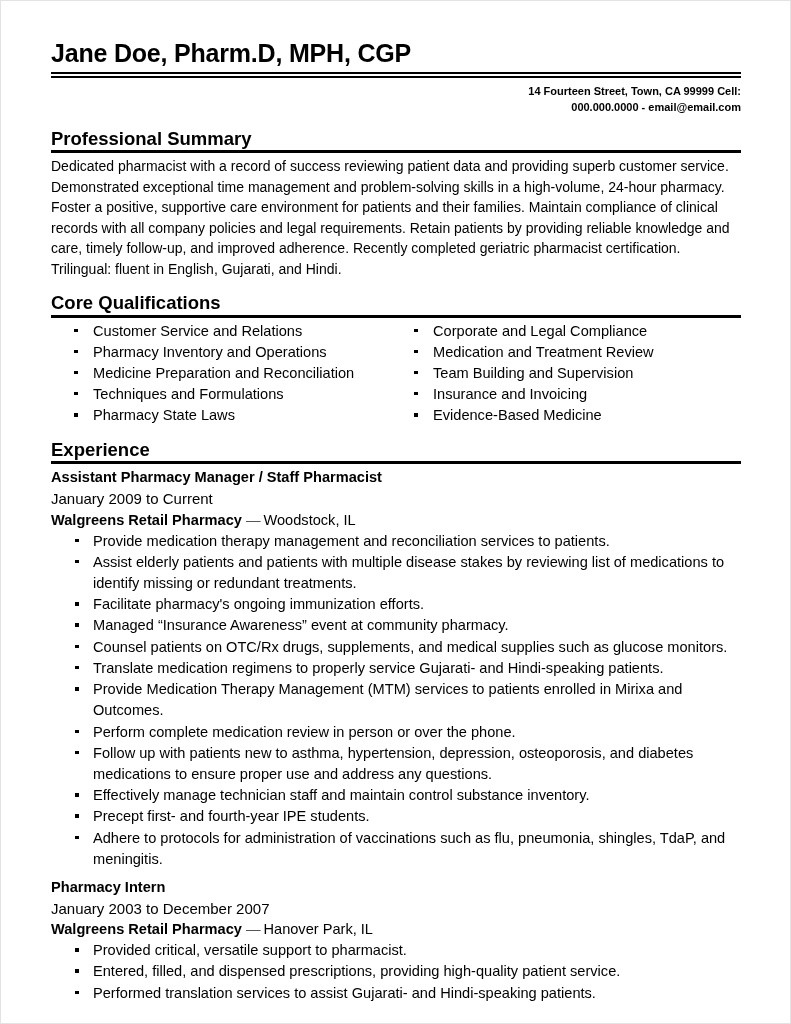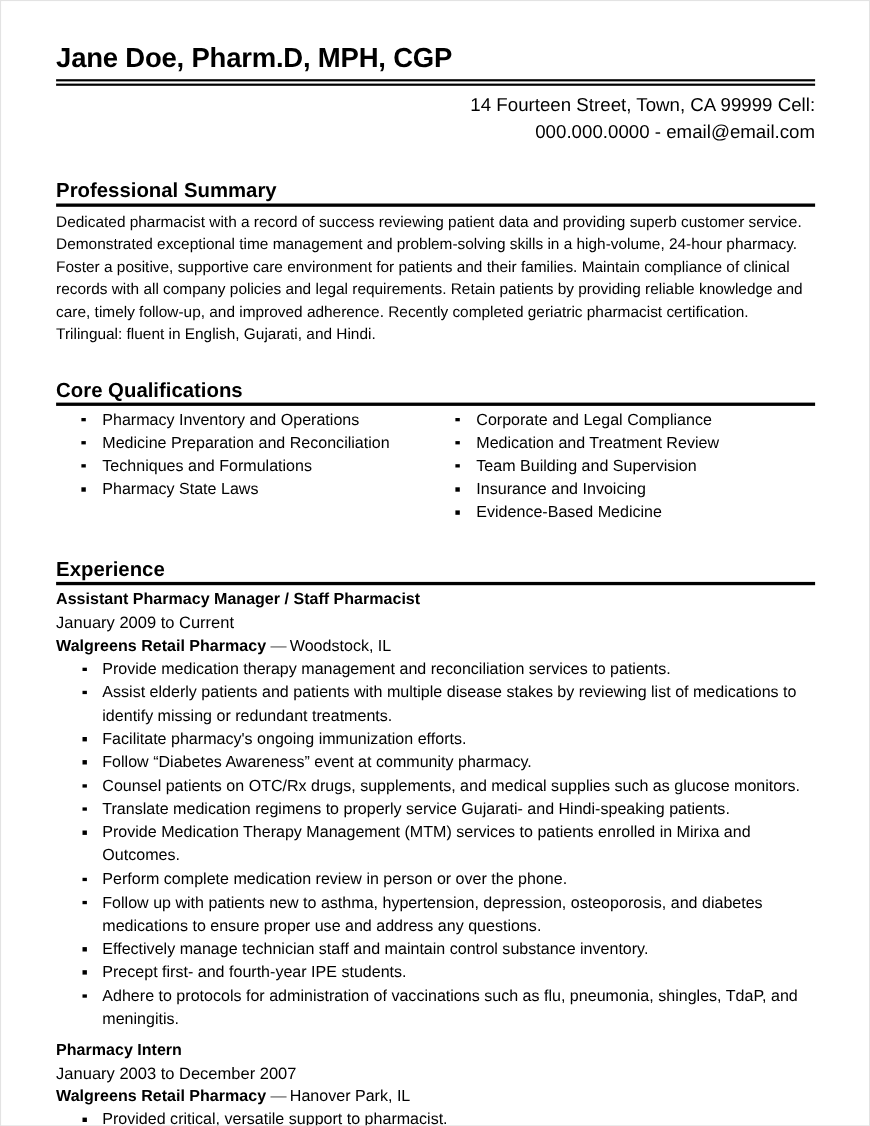--- a/index.html
+++ b/index.html
@@ -38,28 +38,29 @@
   }
   .rule-double {
     margin-top: 5px;
     border-top: 2px solid #000;
     border-bottom: 2px solid #000;
     height: 2px;
     box-sizing: content-box;
   }
   .contact {
     text-align: right;
-    font-size: 17px;
+    font-size: 11px;
     line-height: 1.42;
     margin-top: 6px;
+    font-weight: bold;
   }
   .contact div { white-space: nowrap; }
 
   
-  .section { margin-top: 30px; }
+  .section { margin-top: 13px; }
   .section-title {
     font-size: 18.5px;
     font-weight: bold;
     line-height: 1.15;
     margin: 0 0 1px 0;
   }
   .rule-single {
     border-top: 3px solid #000;
     height: 0;
     margin-bottom: 3px;
@@ -170,20 +171,21 @@
       <div class="rule-single"></div>
       <p class="summary">Dedicated pharmacist with a record of success reviewing patient data and providing superb customer service. Demonstrated exceptional time management and problem-solving skills in a high-volume, 24-hour pharmacy. Foster a positive, supportive care environment for patients and their families. Maintain compliance of clinical records with all company policies and legal requirements. Retain patients by providing reliable knowledge and care, timely follow-up, and improved adherence. Recently completed geriatric pharmacist certification. Trilingual: fluent in English, Gujarati, and Hindi.</p>
     </div>
 
     <div class="section">
       <h2 class="section-title">Core Qualifications</h2>
       <div class="rule-single"></div>
       <div class="quals">
         <div class="quals-col left">
           <ul class="bullets">
+            <li>Customer Service and Relations</li>
             <li>Pharmacy Inventory and Operations</li>
             <li>Medicine Preparation and Reconciliation</li>
             <li>Techniques and Formulations</li>
             <li>Pharmacy State Laws</li>
           </ul>
         </div>
         <div class="quals-col right">
           <ul class="bullets">
             <li>Corporate and Legal Compliance</li>
             <li>Medication and Treatment Review</li>
@@ -202,21 +204,21 @@
       <div class="job">
         <div class="job-title">Assistant Pharmacy Manager / Staff Pharmacist</div>
         <div class="job-dates">January 2009 to Current</div>
         <div class="job-employer">
           <span class="company">Walgreens Retail Pharmacy</span><span class="dash">—</span><span class="location">Woodstock, IL</span>
         </div>
         <ul class="job-bullets">
           <li>Provide medication therapy management and reconciliation services to patients.</li>
           <li>Assist elderly patients and patients with multiple disease stakes by reviewing list of medications to identify missing or redundant treatments.</li>
           <li>Facilitate pharmacy's ongoing immunization efforts.</li>
-          <li>Follow “Diabetes Awareness” event at community pharmacy.</li>
+          <li>Managed “Insurance Awareness” event at community pharmacy.</li>
           <li>Counsel patients on OTC/Rx drugs, supplements, and medical supplies such as glucose monitors.</li>
           <li>Translate medication regimens to properly service Gujarati- and Hindi-speaking patients.</li>
           <li>Provide Medication Therapy Management (MTM) services to patients enrolled in Mirixa and Outcomes.</li>
           <li>Perform complete medication review in person or over the phone.</li>
           <li>Follow up with patients new to asthma, hypertension, depression, osteoporosis, and diabetes medications to ensure proper use and address any questions.</li>
           <li>Effectively manage technician staff and maintain control substance inventory.</li>
           <li>Precept first- and fourth-year IPE students.</li>
           <li>Adhere to protocols for administration of vaccinations such as flu, pneumonia, shingles, TdaP, and meningitis.</li>
         </ul>
       </div>

